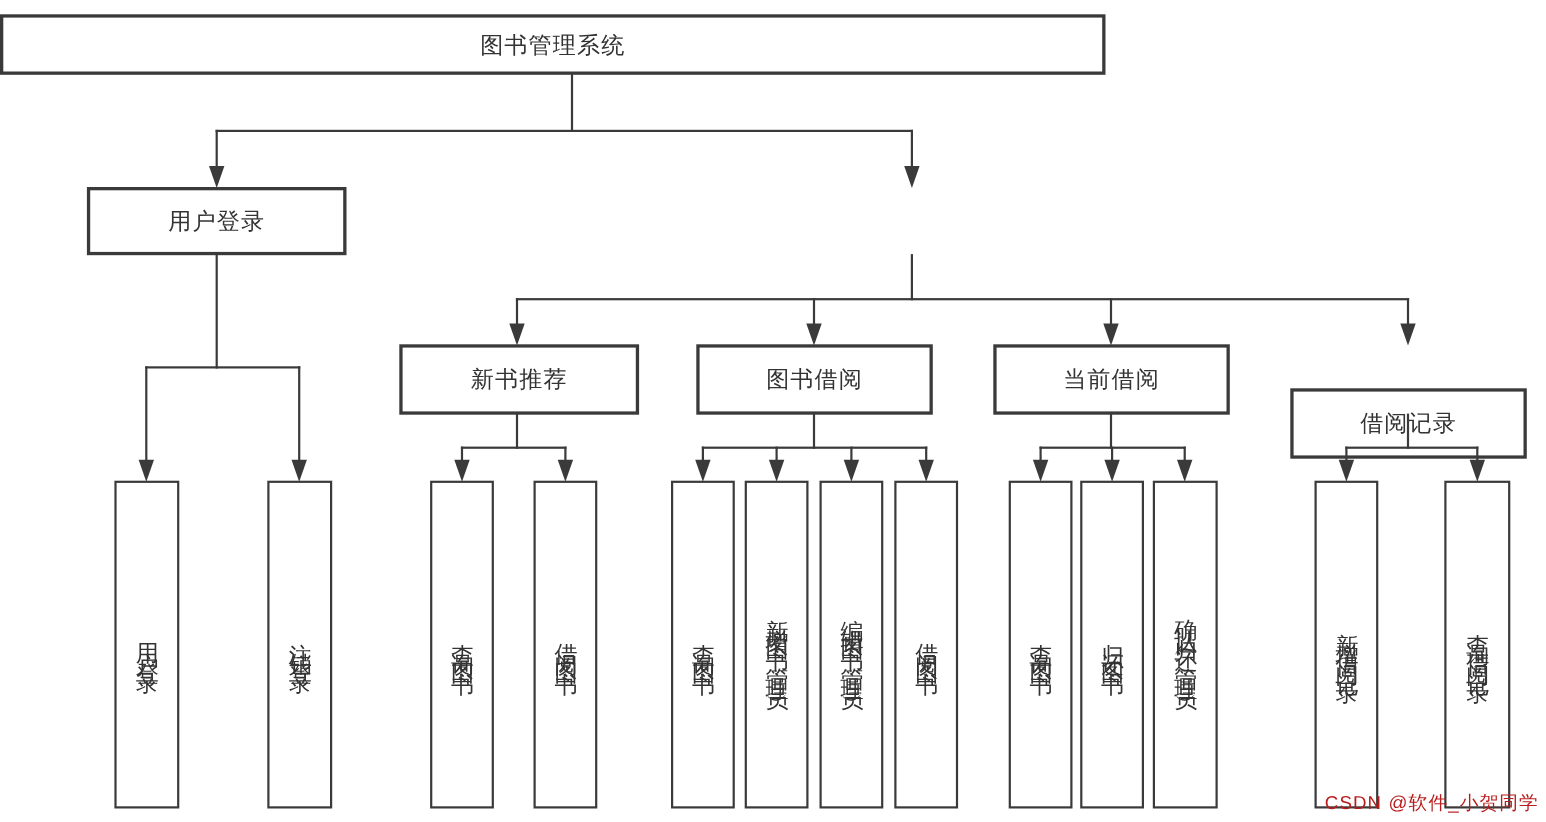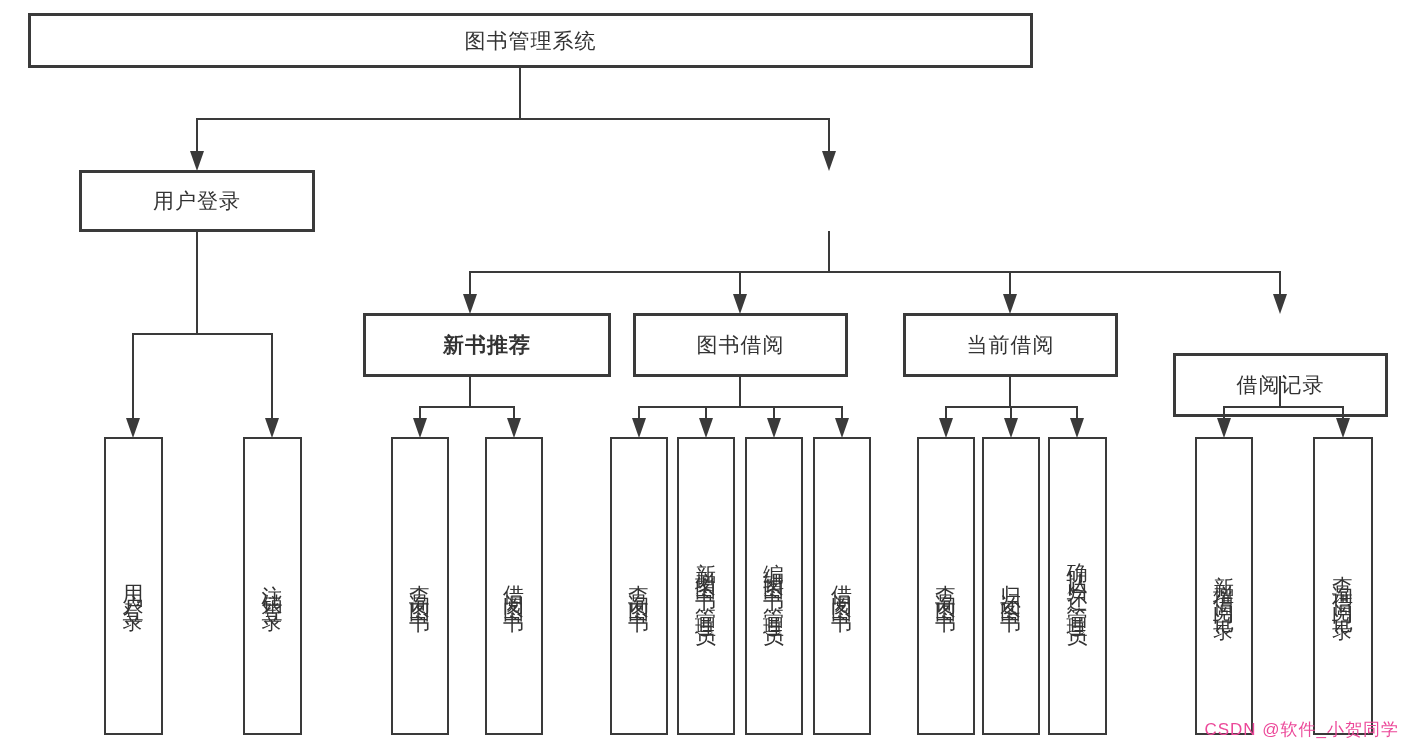--- a/index.html
+++ b/index.html
@@ -57,25 +57,25 @@
     letter-spacing: 1px;
     color: #9c9c9c;
     white-space: nowrap;
   }
 </style>
 </head>
 <body>
 
 <div id="canvas">
 
-  <div class="box branch" style="left:28px; top:13px; width:1005px; height:55px;">图书管理系统</div>
+  <div class="box branch" style="left:0; top:13px; width:1005px; height:55px;">图书管理系统</div>
 
   <div class="box branch" style="left:79px; top:170px; width:236px; height:62px;">用户登录</div>
 
-  <div class="box branch" style="left:363px; top:313px; width:248px; height:64px;font-weight:bold;">新书推荐</div>
+  <div class="box branch" style="left:363px; top:313px; width:218px; height:64px;">新书推荐</div>
   <div class="box branch" style="left:903px; top:313px; width:215px; height:64px;">当前借阅</div>
   <div class="box branch" style="left:633px; top:313px; width:215px; height:64px;">图书借阅</div>
   <div class="box branch" style="left:1173px; top:313px; width:215px; height:64px;margin-top:40px;">借阅记录</div>
 
   <div class="box leaf" style="left:104px; top:437px; width:59px; height:298px;">
     <span class="vlabel">用户登录</span>
   </div>
   <div class="box leaf" style="left:243px; top:437px; width:59px; height:298px;">
     <span class="vlabel">注销登录</span>
   </div>
@@ -106,21 +106,21 @@
   <div class="box leaf" style="left:1048px; top:437px; width:59px; height:298px;">
     <span class="vlabel">确认归还（管理员）</span>
   </div>
   <div class="box leaf" style="left:1195px; top:437px; width:58px; height:298px;">
     <span class="vlabel">新增借阅记录</span>
   </div>
   <div class="box leaf" style="left:1313px; top:437px; width:60px; height:298px;">
     <span class="vlabel">查询借阅记录</span>
   </div>
 
-  <div id="watermark" style="color: #ec4899;">CSDN @软件_小贺同学</div>
+  <div id="watermark" style="color: #b91c1c;">CSDN @软件_小贺同学</div>
 <div class="vline" style="left: 519px; top: 67px; width: 2px; height: 53px;"></div>
     <div class="hline" style="left: 196px; top: 118px; width: 634px; height: 2px;"></div>
     <div class="vline" style="left: 196px; top: 118px; width: 2px; height: 38px;"></div>
     <div class="vline" style="left: 828px; top: 118px; width: 2px; height: 38px;"></div>
     <div class="vline" style="left: 196px; top: 231px; width: 2px; height: 104px;"></div>
     <div class="hline" style="left: 132px; top: 333px; width: 141px; height: 2px;"></div>
     <div class="vline" style="left: 132px; top: 333px; width: 2px; height: 86px;"></div>
     <div class="vline" style="left: 271px; top: 333px; width: 2px; height: 86px;"></div>
     <div class="vline" style="left: 828px; top: 231px; width: 2px; height: 42px;"></div>
     <div class="hline" style="left: 469px; top: 271px; width: 812px; height: 2px;"></div>

